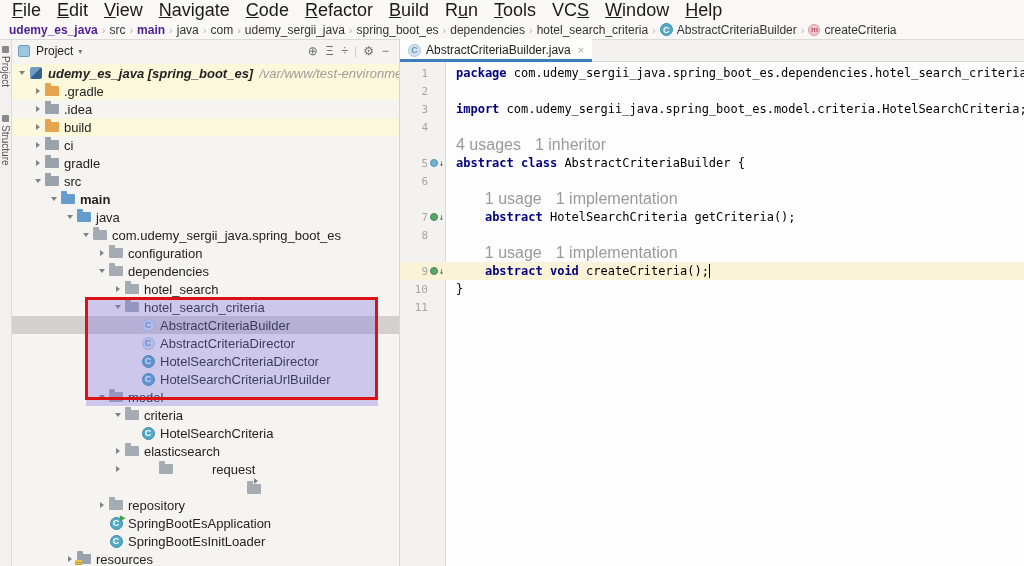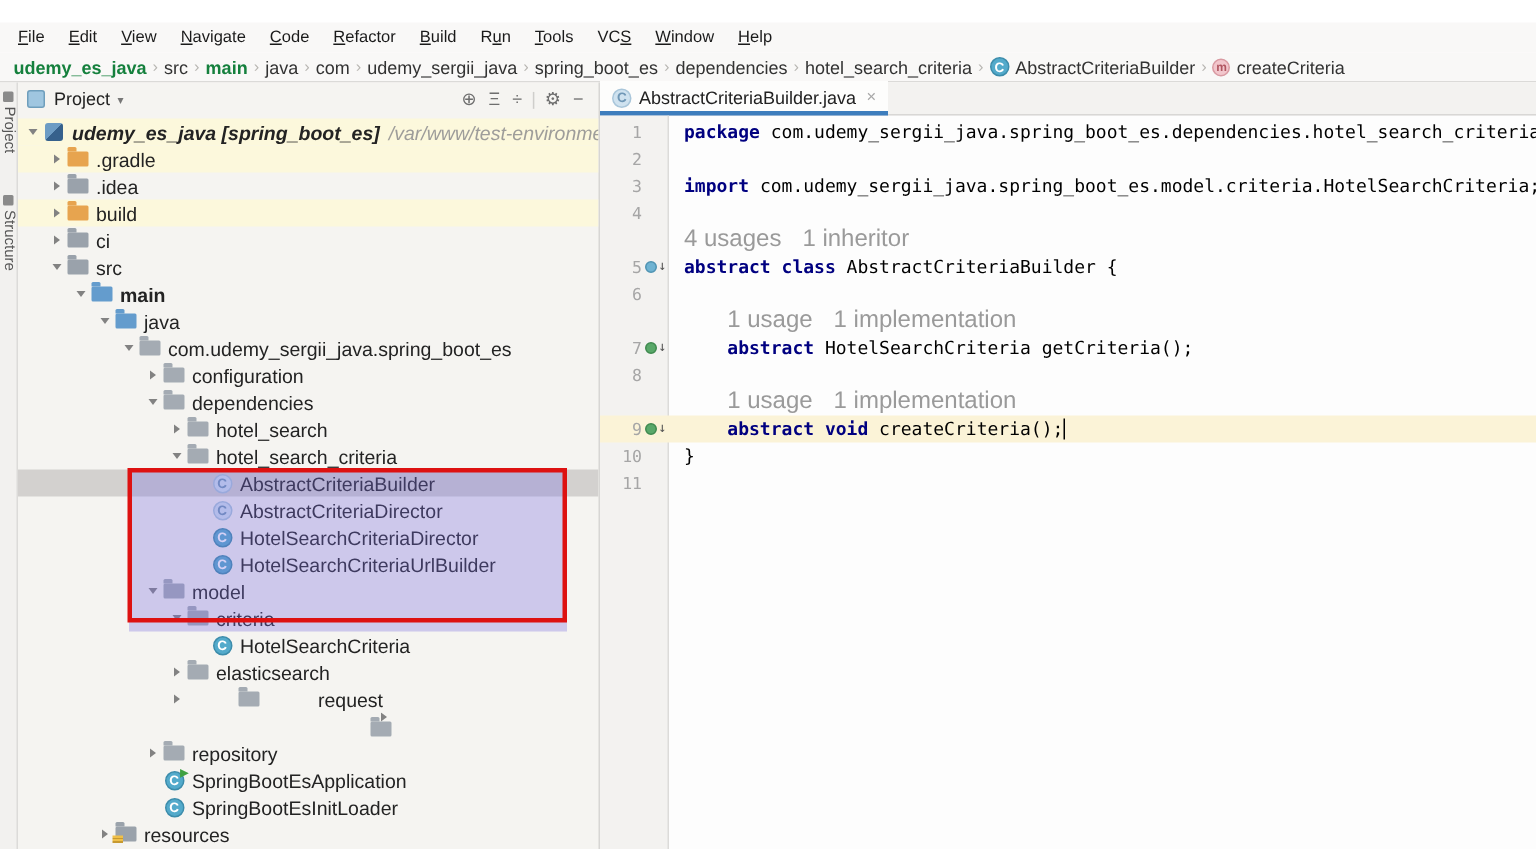--- a/index.html
+++ b/index.html
@@ -1,28 +1,28 @@
 <!DOCTYPE html>
 <html><head>
 <meta charset="utf-8">
 <style>
   * { margin:0; padding:0; box-sizing:border-box; }
   html,body { width:1024px; height:566px; overflow:hidden; background:#fff;
     font-family:"Liberation Sans", sans-serif; }
 
   
   .menubar { height:20px; background:#f9f8f7; display:flex; align-items:center;
-    padding-left:4px; font-size:11px; color:#1a1a1a;margin-top:15px; }
+    padding-left:4px; font-size:18px; color:#1a1a1a; }
   .menu-item { padding:0 8px; cursor:default; white-space:nowrap; }
   .menu-item u { text-decoration:underline; }
 
   .breadcrumbs { height:20px; background:#f9f8f7; display:flex; align-items:center;
     padding-left:6px; font-size:12px; color:#333; border-bottom:1px solid #dbdad8; white-space:nowrap; }
   .bc-item { padding:0 3px; display:inline-flex; align-items:center; gap:4px; }
-  .bc-item.bold { font-weight:bold; color:#15803d; }
+  .bc-item.bold { font-weight:bold; color:#4c1d95; }
   .bc-sep { color:#b8b6b2; font-size:11px; padding:0 1px; }
 
   
   .main { display:flex; height:526px; }
 
   .stripe { width:12px; background:#f2f1ef; border-right:1px solid #dcdbd9;
     display:flex; flex-direction:column; align-items:center; padding-top:6px; gap:28px; }
   .stripe-label { writing-mode:vertical-rl; font-size:10px; color:#555;
     display:flex; align-items:center; gap:3px; }
   .stripe-ico { width:7px; height:7px; background:#8a8a8a; border-radius:1px; display:inline-block; }
@@ -231,20 +231,29 @@
           <span class="chev">
             <span class="chev-c"></span>
           </span>
           <span class="t-ico">
             <span class="f f-gray"></span>
           </span>
           <span class="tree-label">ci</span>
         </div>
         <div class="tree-row" style="padding-left: 20px;">
           <span class="chev">
+            <span class="chev-c"></span>
+          </span>
+          <span class="t-ico">
+            <span class="f f-gray"></span>
+          </span>
+          <span class="tree-label">gradle</span>
+        </div>
+        <div class="tree-row" style="padding-left: 20px;">
+          <span class="chev">
             <span class="chev-o"></span>
           </span>
           <span class="t-ico">
             <span class="f f-gray"></span>
           </span>
           <span class="tree-label">src</span>
         </div>
         <div class="tree-row" style="padding-left: 36px;">
           <span class="chev">
             <span class="chev-o"></span>

